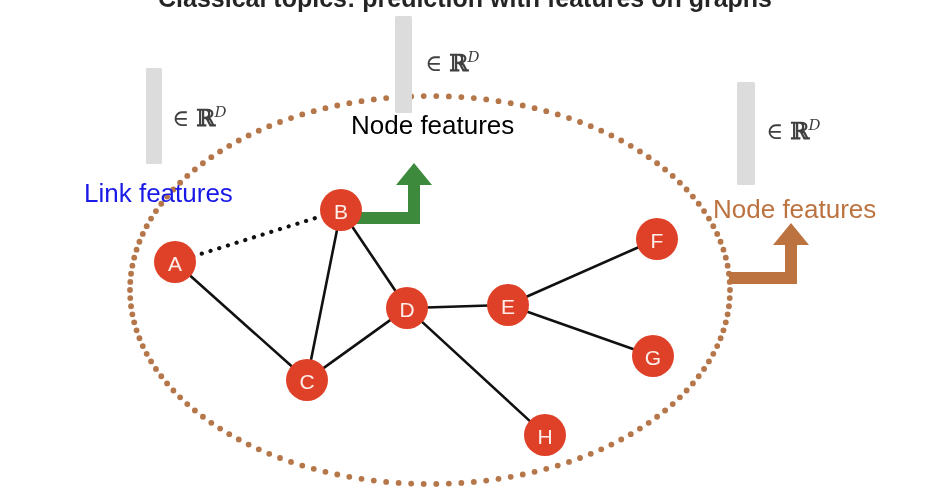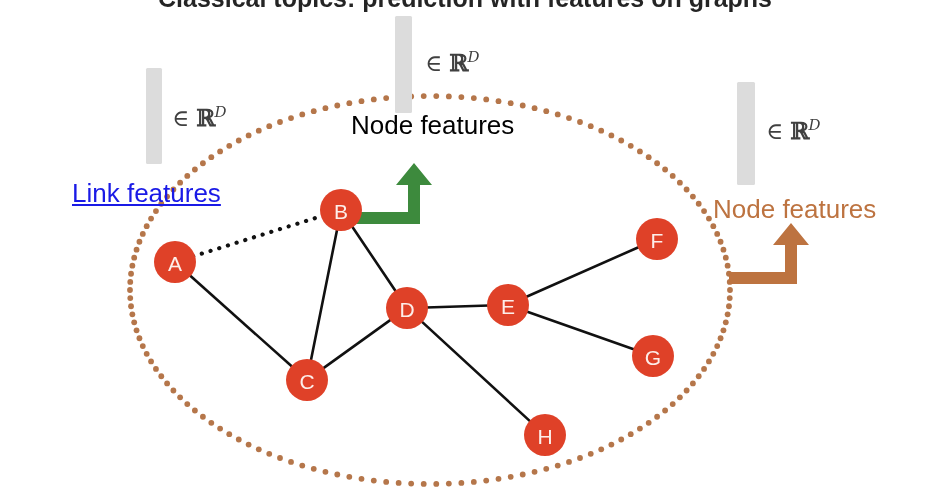--- a/index.html
+++ b/index.html
@@ -288,21 +288,21 @@
           <circle cx="653" cy="356" r="21" fill="#df4128"></circle>
           <text x="653" y="357" class="node-label">G</text>
         </g>
         <g>
           <circle cx="545" cy="435" r="21" fill="#df4128"></circle>
           <text x="545" y="436" class="node-label">H</text>
         </g>
       </g>
   </svg>
 
-  <div class="feat-label" style="left:72px; top:180px; color:#1a1ae6;text-decoration:underline;">
+  <div class="feat-label" style="left:84px; top:180px; color:#1a1ae6;">
     <span>Link features</span>
   </div>
   <div class="math-label" style="left:172px; top:105px;">
     <span>∈</span>
     <span class="bbR">ℝ</span><span class="sup">D</span>
   </div>
 
   <div class="feat-label" style="left:351px; top:112px; color:#000000;">
     <span>Node features</span>
   </div>

